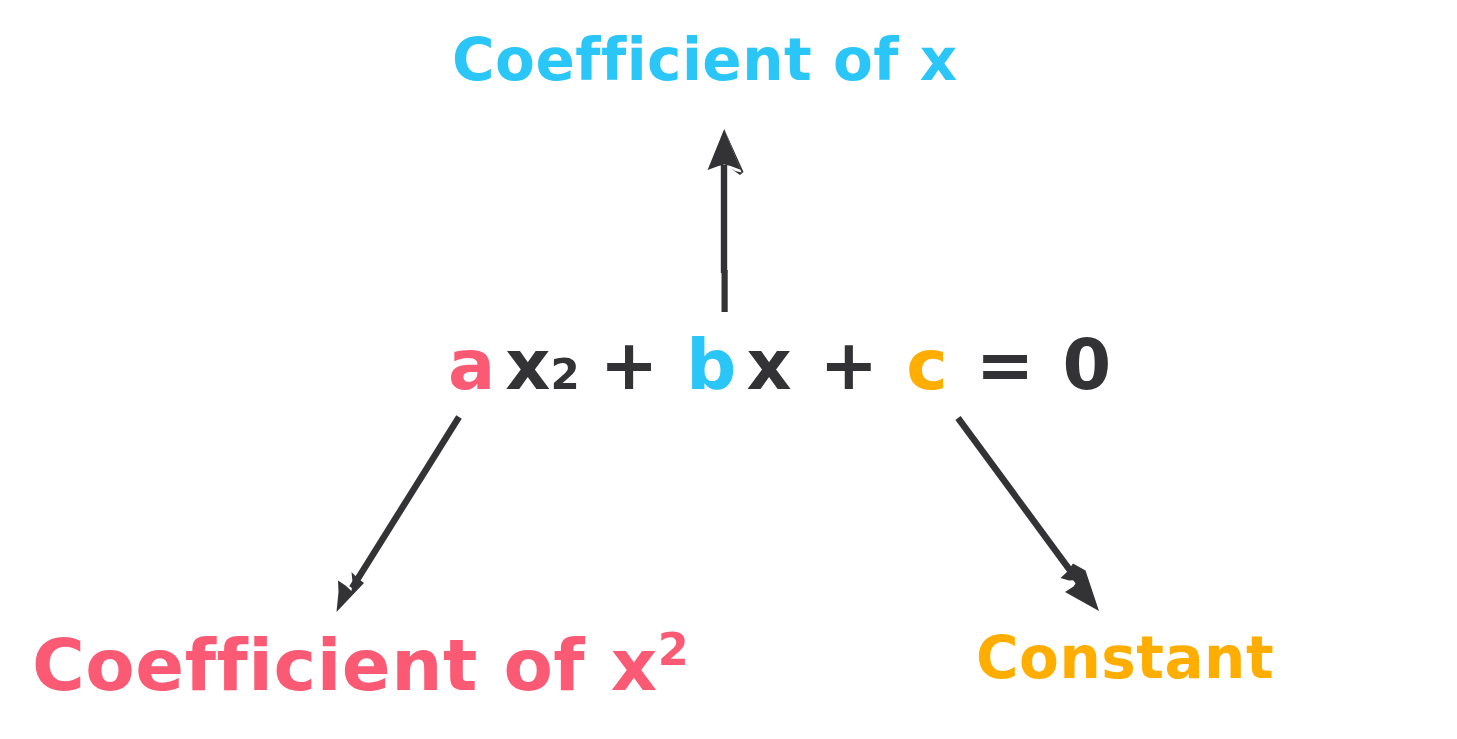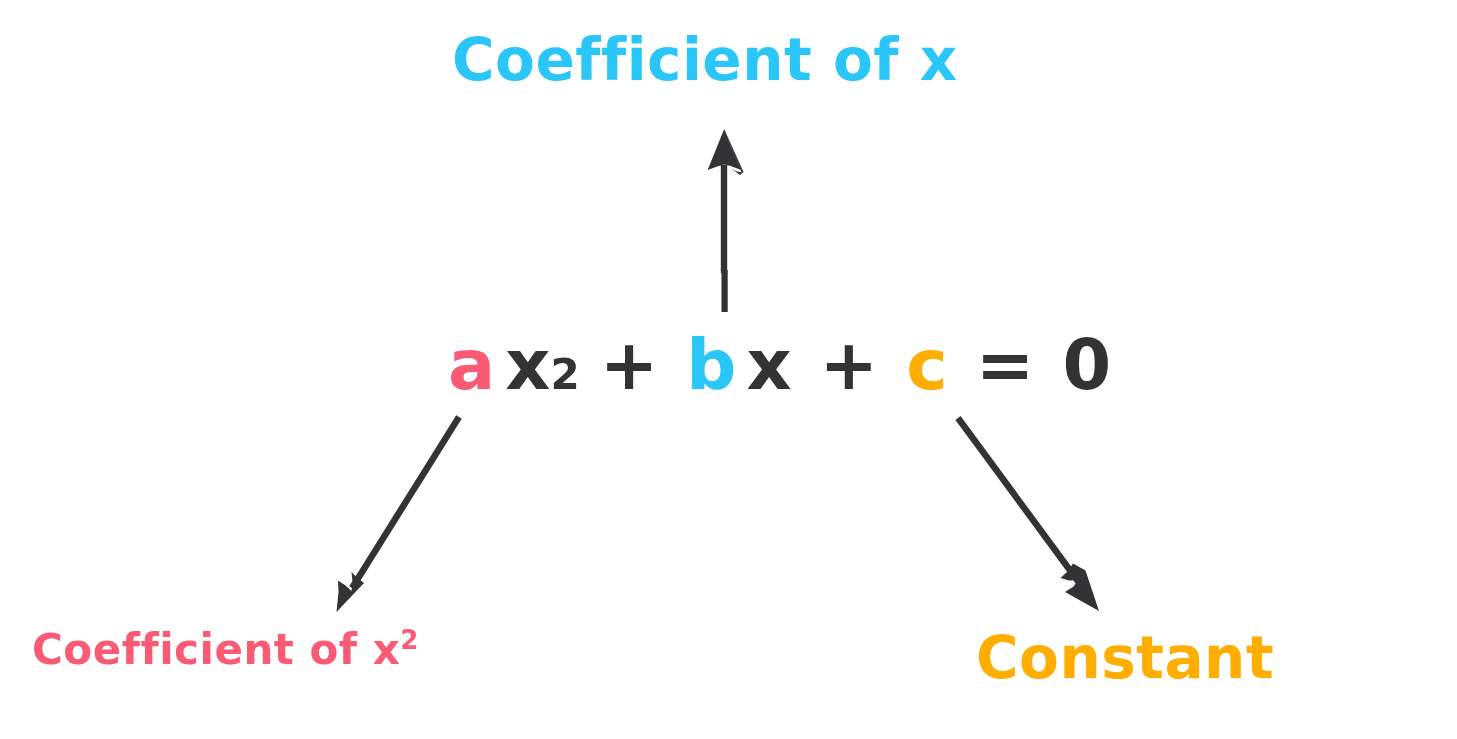--- a/index.html
+++ b/index.html
@@ -35,21 +35,21 @@
 
   #label-coefficient-x {
     left: 452px;
     top: 31px;
     font-size: 58px;
     color: #29c6f7;
   }
   #label-coefficient-x2 {
     left: 32px;
     top: 629px;
-    font-size: 42px;
+    font-size: 72px;
     color: #fb5a74;
   }
   #label-constant {
     left: 976px;
     top: 629px;
     font-size: 58px;
     color: #ffae00;
   }
 
   

